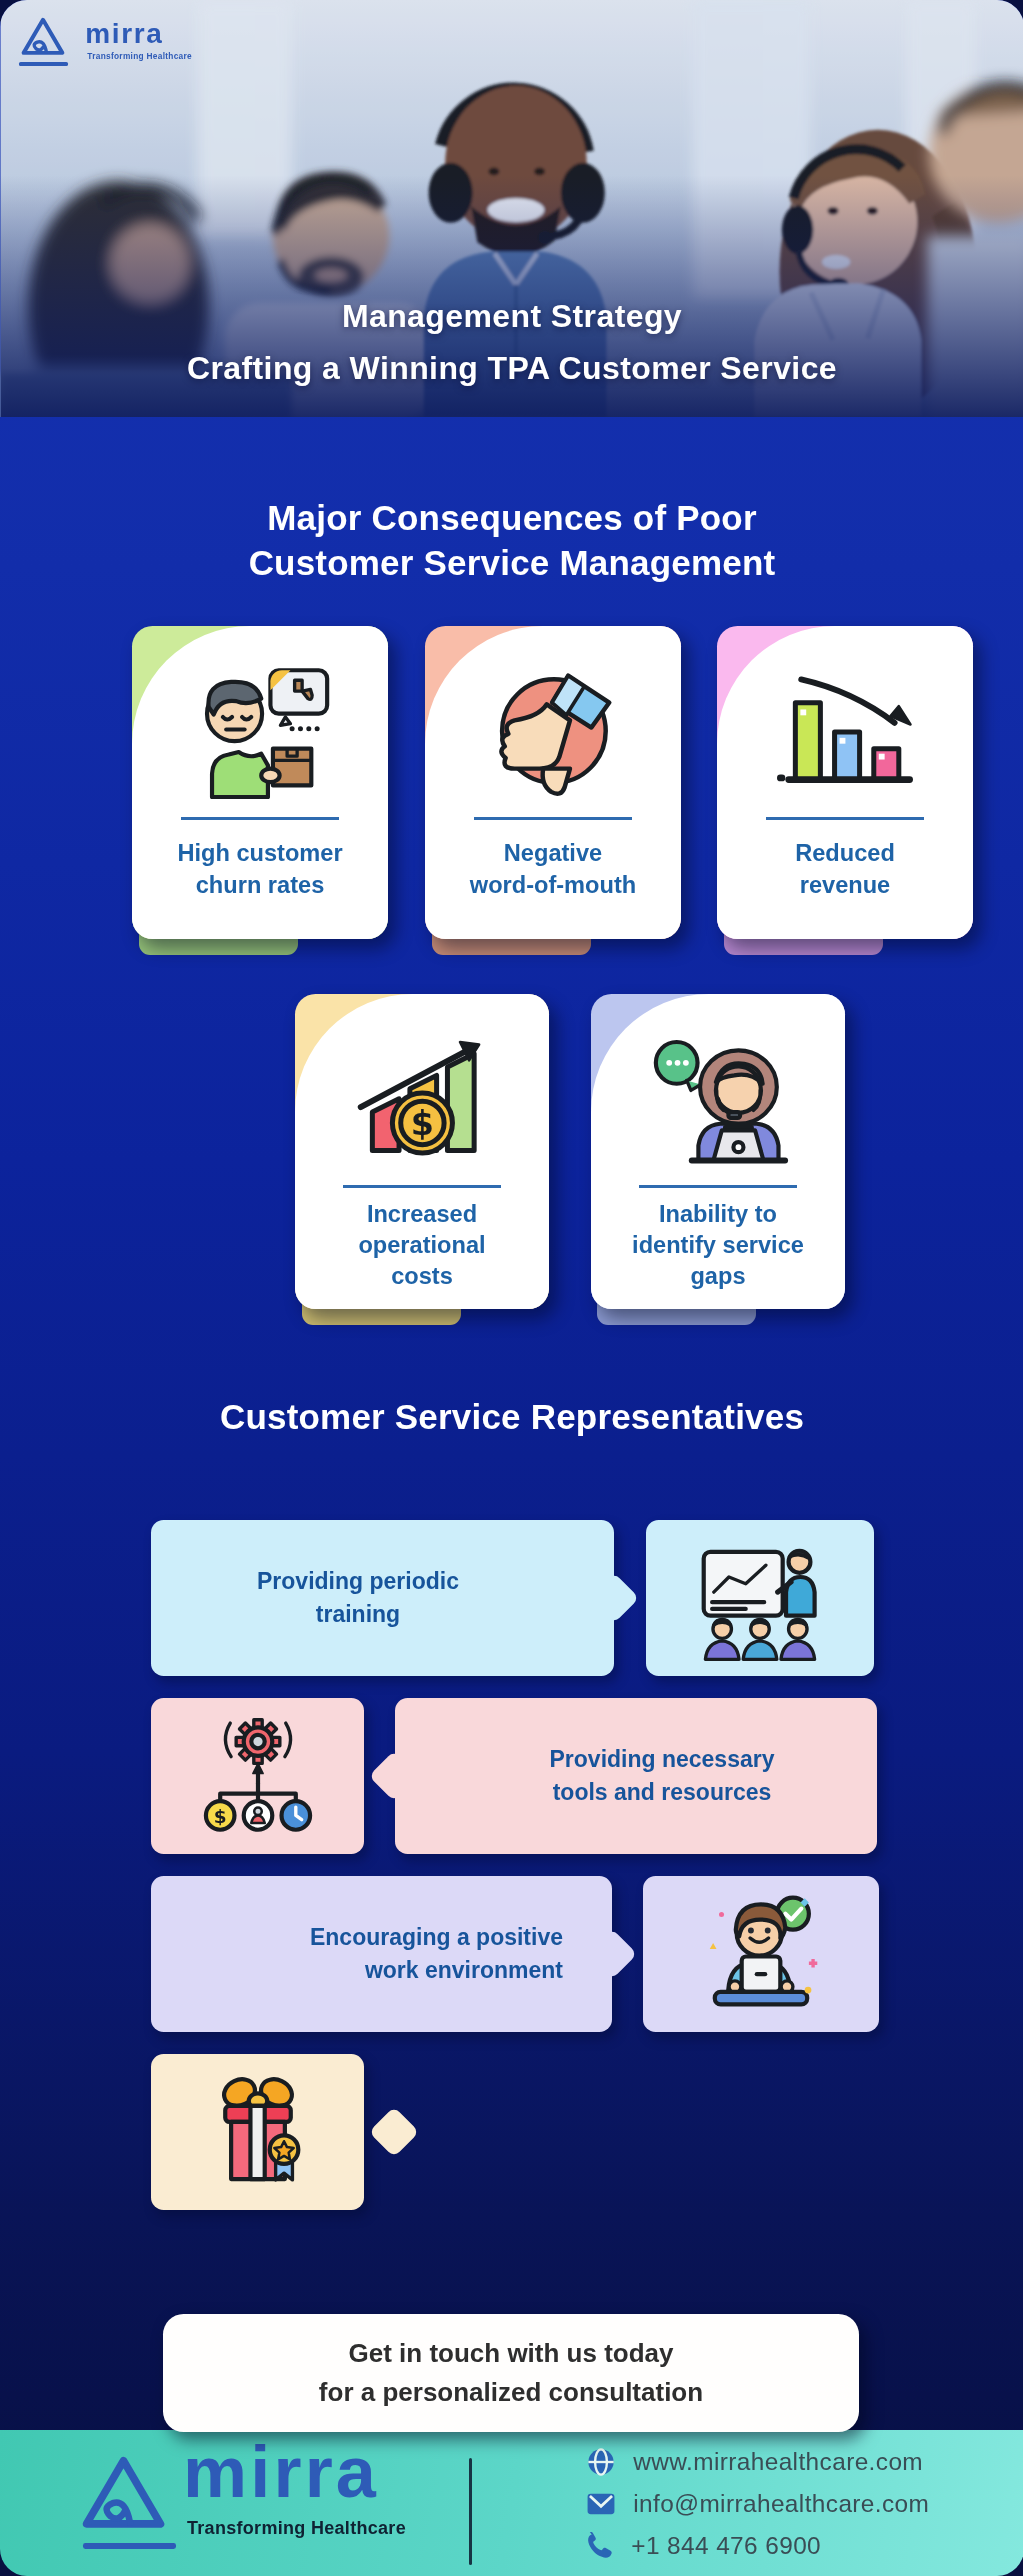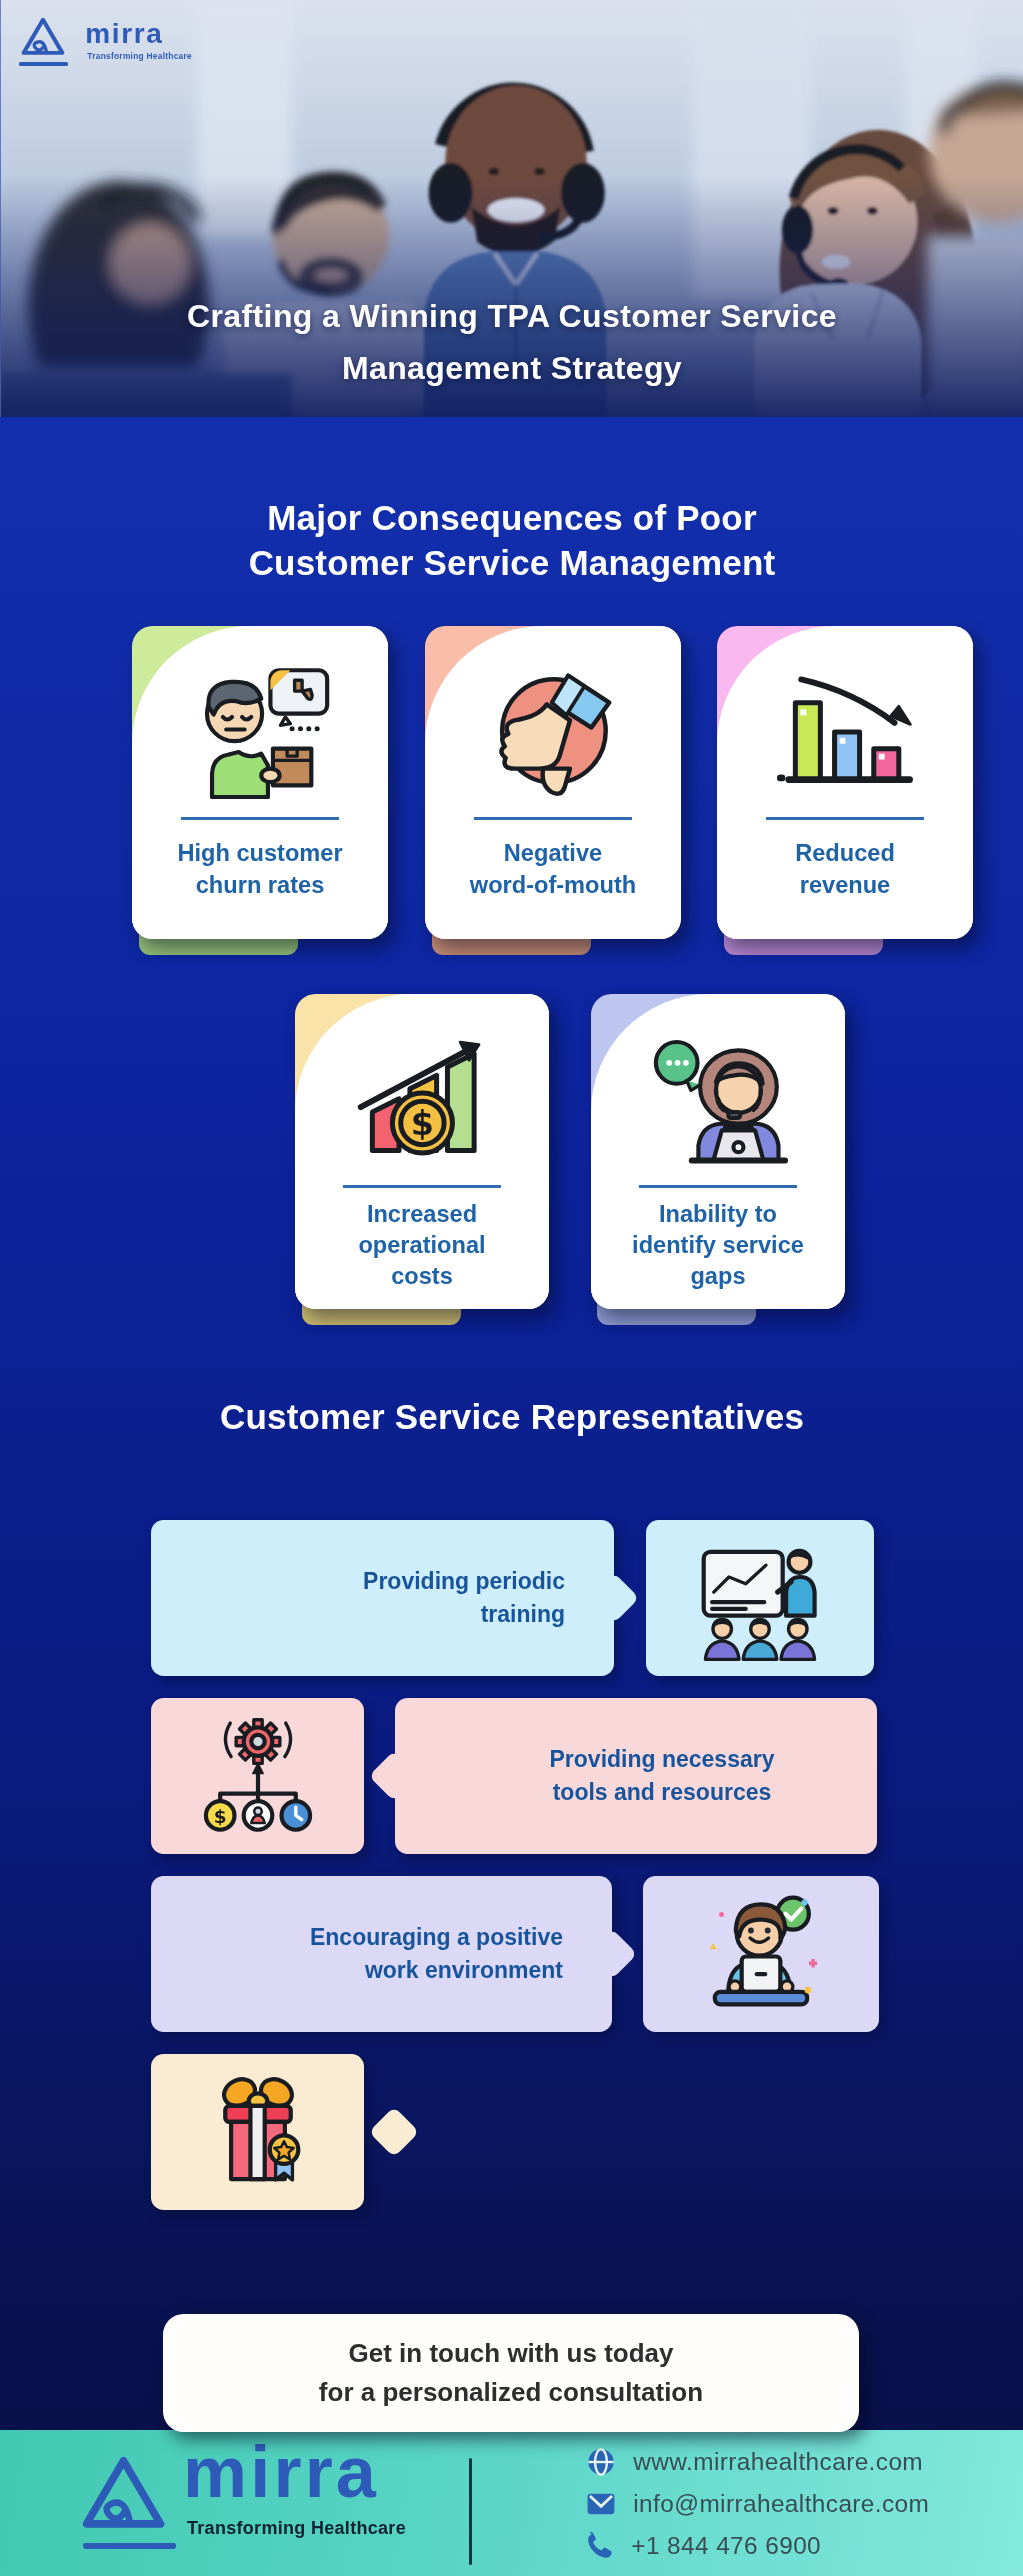--- a/index.html
+++ b/index.html
@@ -1,18 +1,18 @@
 <!DOCTYPE html>
 <html style="font-size:12.6px"><head>
 <meta charset="utf-8">
 <style>
   html,body{margin:0;padding:0;background:#081040;}
   .page{position:relative;width:1024px;height:2576px;overflow:hidden;margin:0 auto;
         font-family:"Liberation Sans","DejaVu Sans",sans-serif;
-        background:linear-gradient(180deg,#1634b4 0%,#122daa 22%,#0c239c 45%,#0a1b80 68%,#091457 86%,#070e3f 100%);}
+        background:linear-gradient(180deg,#1634b4 0%,#122daa 22%,#0c239c 45%,#0a1b80 68%,#091457 86%,#070e3f 100%);border-radius:27px;}
   .abs{position:absolute;}
   .pre{white-space:pre-line;}
 
   
   .hero{position:absolute;left:0;top:0;width:1024px;height:417px;overflow:hidden;}
   .hero-title{position:absolute;left:0;top:290px;width:1024px;text-align:center;color:#ffffff;
               font-size:32px;font-weight:bold;line-height:52px;letter-spacing:0.4px;
               text-shadow:0 2.4px 7.9px rgba(5,10,50,.55);}
   .logo{position:absolute;left:17.3px;top:7.9px;width:181px;height:63px;}
   .logo-word{position:absolute;left:68px;top:12.6px;font-size:28px;font-weight:bold;color:#2e5bb7;letter-spacing:1.6px;line-height:28px;}
@@ -156,22 +156,22 @@
       <svg width="46" height="41" viewBox="0 0 80 72" style="position:absolute;left:3.2px;top:9.5px;">
         <path d="M40 5 L74 63 H6 Z" fill="none" stroke="#2e5bb7" stroke-width="7" stroke-linejoin="round"></path>
         <path d="M46 62 q-4 -22 -16 -18 q-10 4 -2 12 q8 6 14 -6" fill="none" stroke="#2e5bb7" stroke-width="6" stroke-linecap="round"></path>
       </svg>
       <div class="abs" style="left:1.6px;top:54px;width:49px;height:3.9px;background:#2e5bb7;border-radius:1.6px;"></div>
       <div class="logo-word">mirra</div>
       <div class="logo-tag">Transforming Healthcare</div>
     </div>
 
     <div class="hero-title">
+      <div>Management Strategy</div>
       <div>Crafting a Winning TPA Customer Service</div>
-      <div>Management Strategy</div>
     </div>
   </div>
 
   <div class="sec-title" style="top:495px;">
     <div>Major Consequences of Poor</div>
     <div>Customer Service Management</div>
   </div>
 
   <div class="ctab" style="left: 139px; top: 914px; width: 159px; background-color: rgb(147, 192, 119);"></div>
   <div class="ccard" style="left: 91px; top: 626px; width: 256px; height: 313px; background-color: rgb(205, 235, 154);">
@@ -313,21 +313,21 @@
 identify service
 gaps</div>
     </div>
   </div>
 
   <div class="sec-title" style="top:1394px;">
     <div>Customer Service Representatives</div>
   </div>
 
   <div class="pill pill-text" style="left: 151px; top: 1520px; width: 463px; height: 156px; background-color: rgb(205, 238, 250);">
-    <div class="row-label pre" style="text-align:right;padding-right:49px;">Providing periodic
+    <div class="row-label pre" style="text-align:center;padding-right:49px;">Providing periodic
 training</div>
   </div>
   <div class="notch" style="left: 596px; top: 1580px; background-color: rgb(205, 238, 250);"></div>
   <div class="pill pill-icon" style="left: 646px; top: 1520px; width: 228px; height: 156px; background-color: rgb(205, 238, 250);">
     <svg width="126" height="126" viewBox="0 0 150 150">
       <g stroke="#191d21" stroke-width="5" stroke-linejoin="round" stroke-linecap="round">
         <rect x="8" y="20" width="94" height="76" rx="8" fill="#f4f6f8"></rect>
         <polyline points="20,68 38,50 58,58 82,36" fill="none" stroke-width="4"></polyline>
         <path d="M18 80 h62 M18 88 h40" stroke-width="5"></path>
         <circle cx="122" cy="32" r="13" fill="#f6cfa8"></circle>

